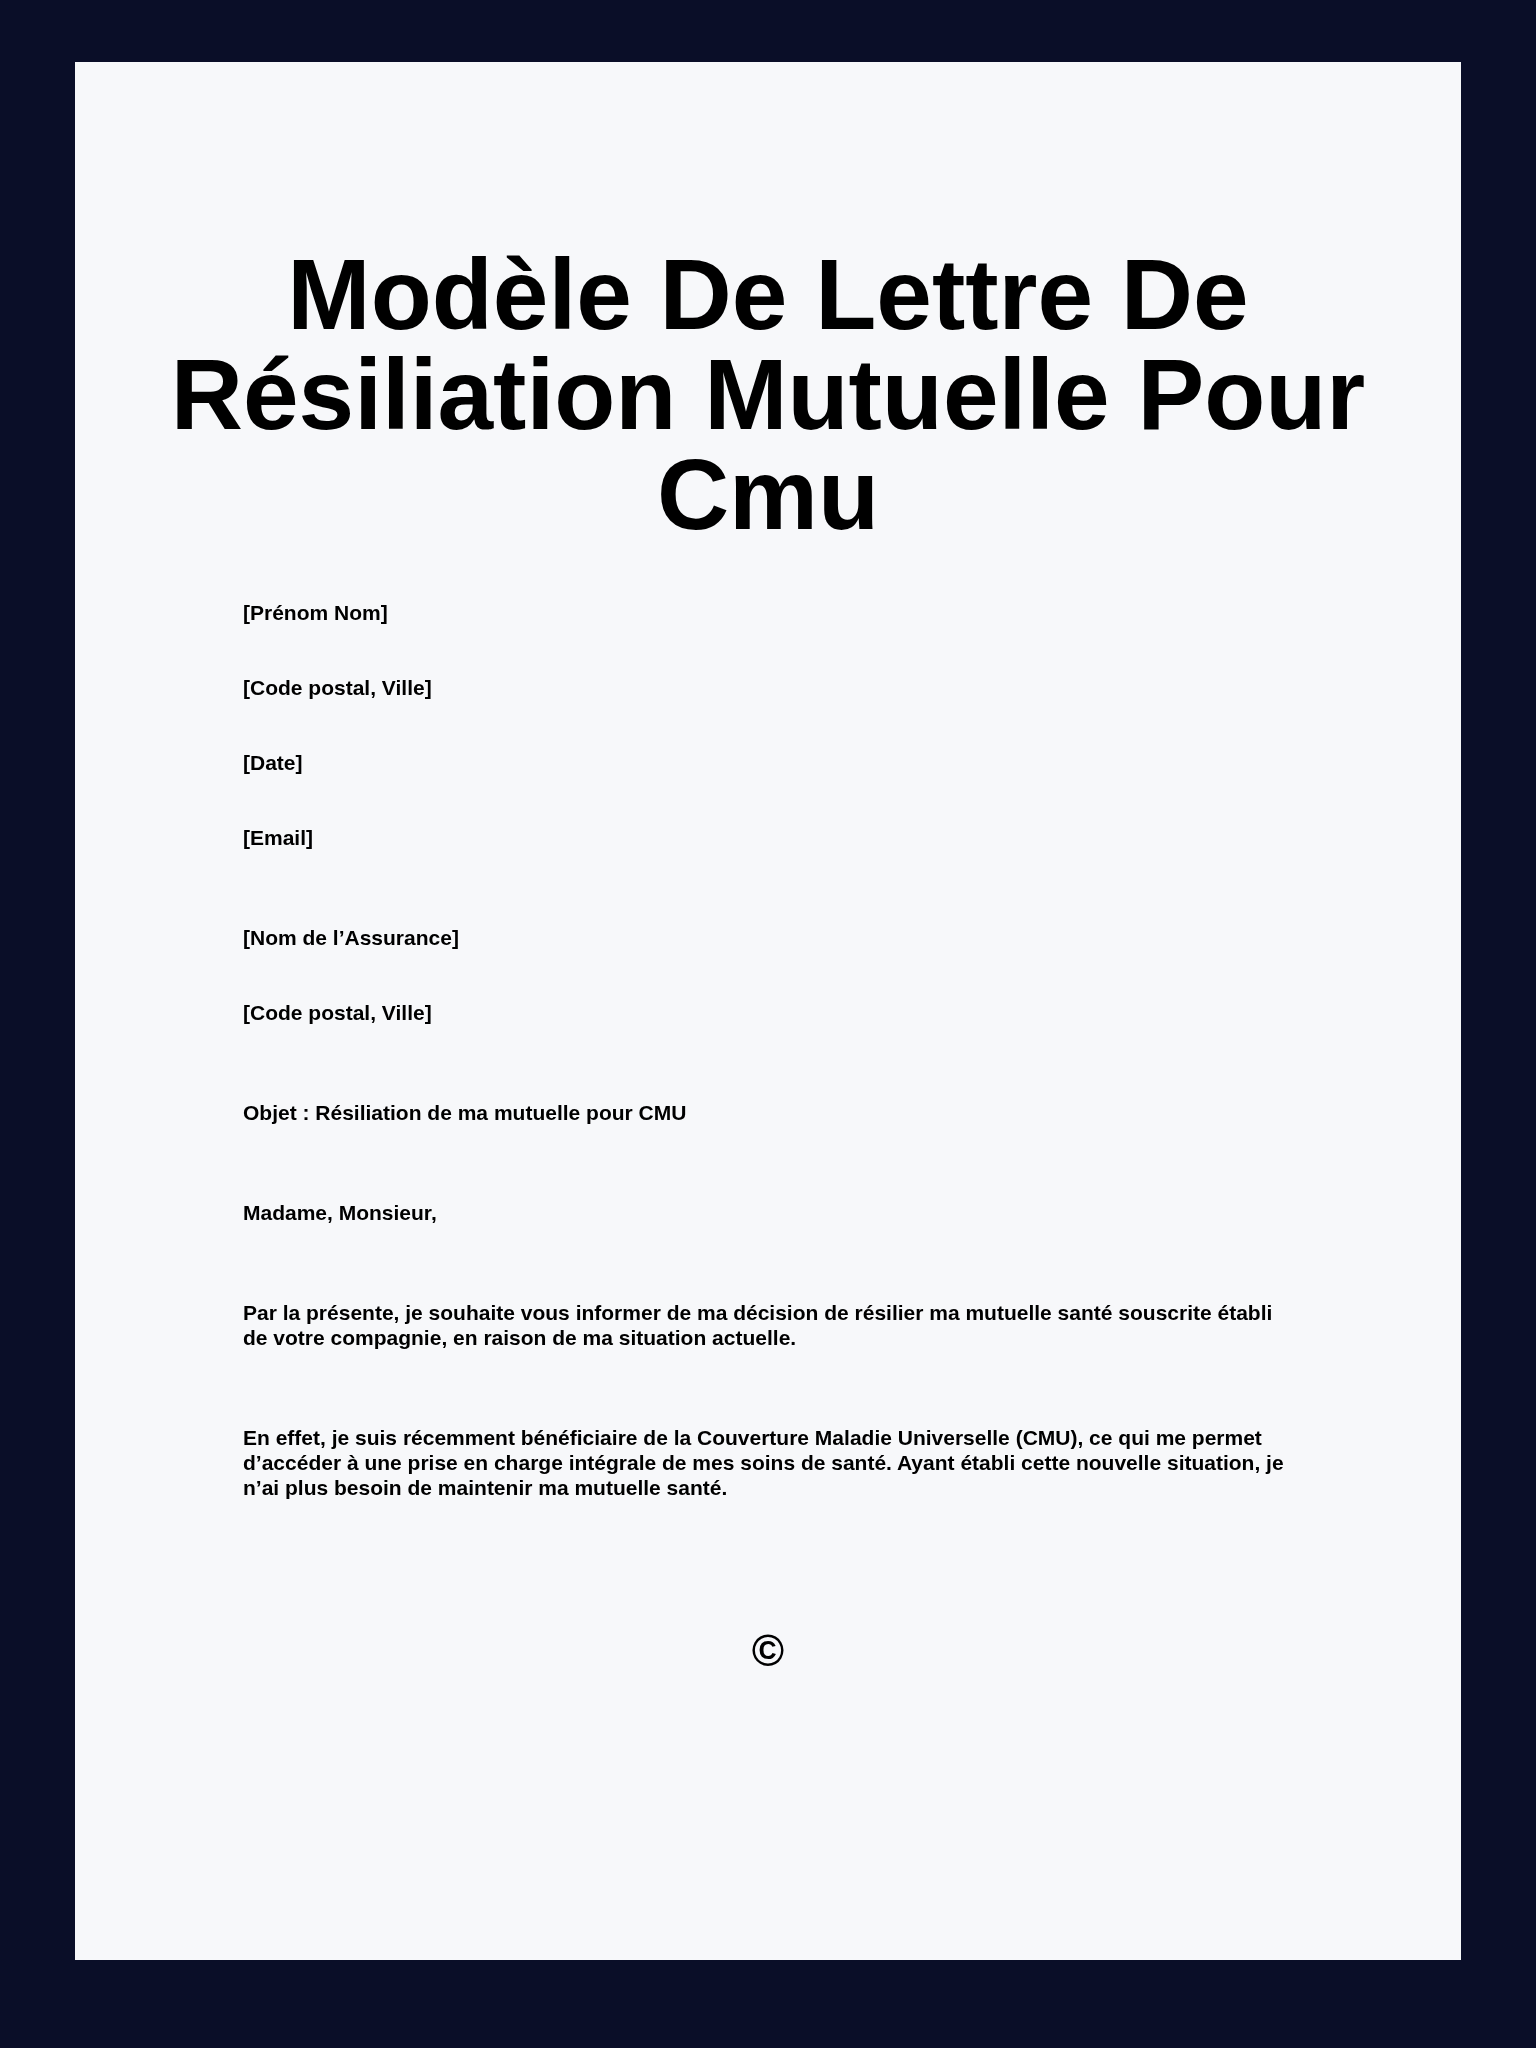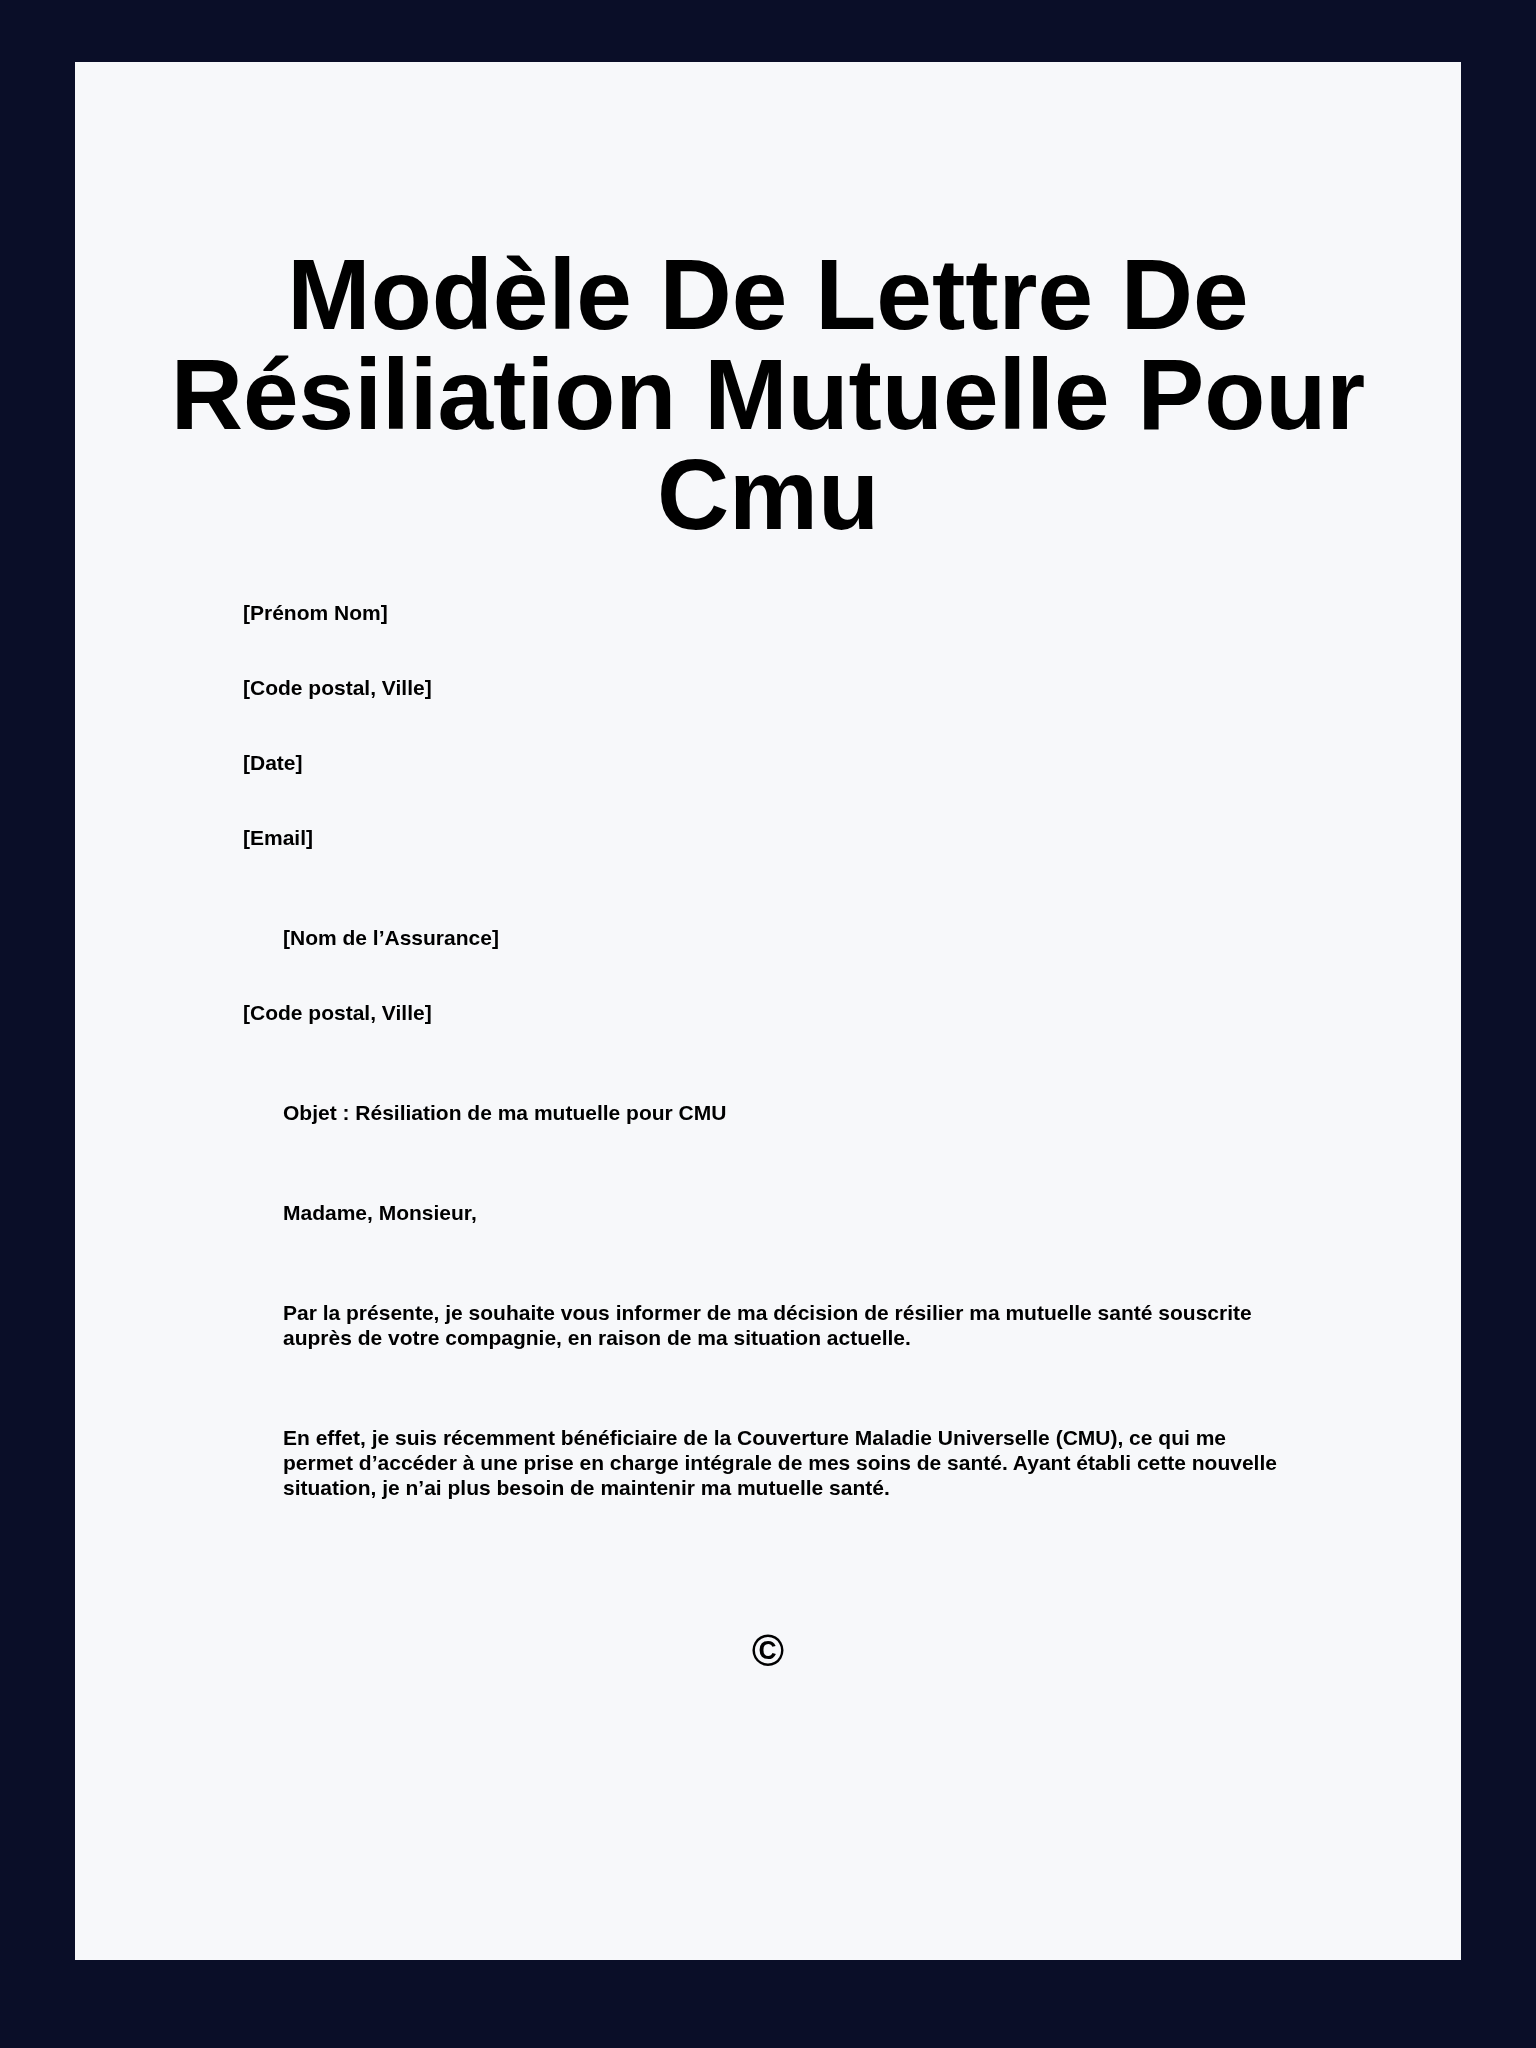--- a/index.html
+++ b/index.html
@@ -41,21 +41,20 @@
     font-size: 21px;
     line-height: 25px;
     font-weight: bold;
     color: #000000;
   }
   .line.first {
     margin-top: 56px;
   }
   .line.gap {
     margin-top: 75px;
-    margin-left: 40px;
   }
   .copyright {
     margin: 129px 0 0 0;
     font-size: 44px;
     line-height: 44px;
     font-weight: bold;
     text-align: center;
     color: #000000;
   }
 </style>
@@ -80,21 +79,21 @@
 
     <p class="line gap">[Nom de l’Assurance]</p>
 
 
     <p class="line">[Code postal, Ville]</p>
 
     <p class="line gap">Objet : Résiliation de ma mutuelle pour CMU</p>
 
     <p class="line gap">Madame, Monsieur,</p>
 
-    <p class="line gap">Par la présente, je souhaite vous informer de ma décision de résilier ma mutuelle santé souscrite auprès de votre compagnie, en raison de ma situation actuelle.</p>
+    <p class="line gap">Par la présente, je souhaite vous informer de ma décision de résilier ma mutuelle santé souscrite établi de votre compagnie, en raison de ma situation actuelle.</p>
 
     <p class="line gap">En effet, je suis récemment bénéficiaire de la Couverture Maladie Universelle (CMU), ce qui me permet d’accéder à une prise en charge intégrale de mes soins de santé. Ayant établi cette nouvelle situation, je n’ai plus besoin de maintenir ma mutuelle santé.</p>
 
   </div>
 
   <div class="copyright">©</div>
 
 </div>
 
 </body></html>

